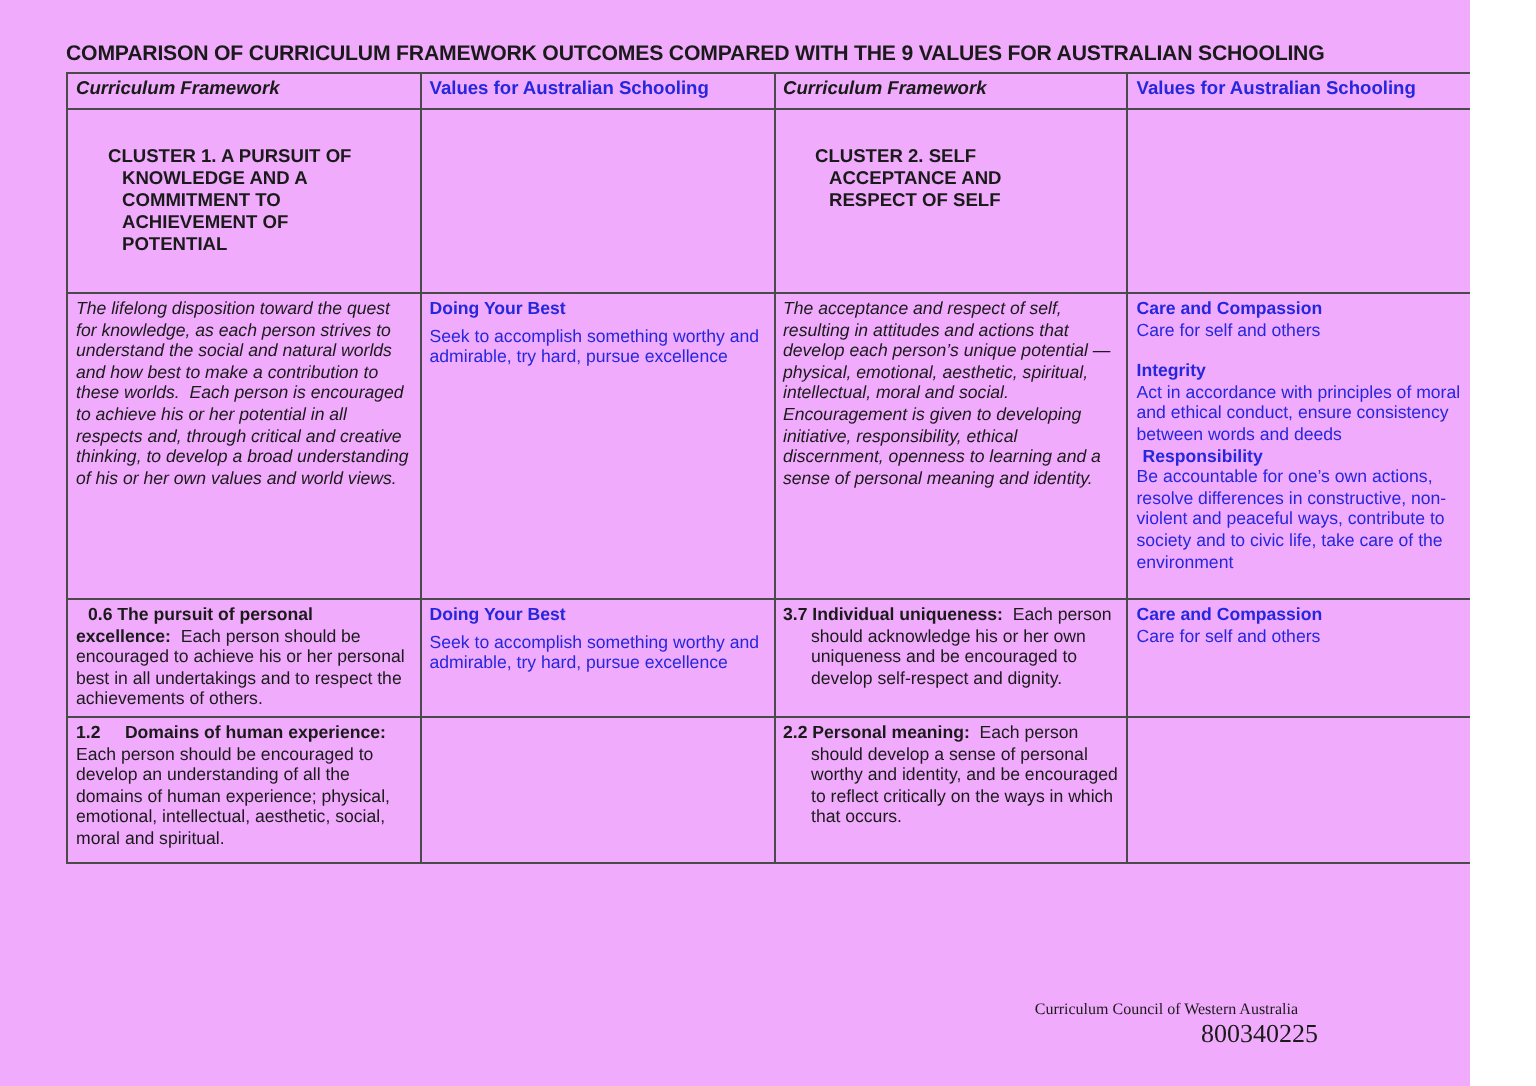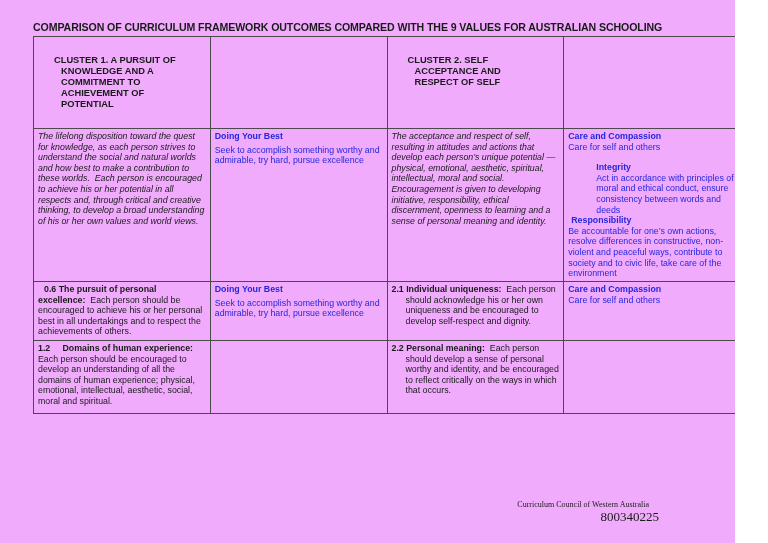--- a/index.html
+++ b/index.html
@@ -55,21 +55,21 @@
   tr.r12 td { height: 68px; margin-left: 44px; }
   .ital, .para { margin: 0; white-space: pre-wrap; }
   .ital { font-style: italic; }
   .para .b { font-weight: bold; }
   .indent-first { text-indent: 6px; }
   .hang14 { padding-left: 14px; text-indent: -14px; }
   .vblock { color: #2626dd; }
   .vname { font-weight: bold; white-space: pre-wrap; }
   .vdesc { white-space: pre-wrap; }
   .gap-name .vname { margin-bottom: 3px; }
-  .gap-top { margin-top: 10px; margin-left: 28px; }
+  .gap-top { margin-top: 10px; }
   .sp-left .vname { padding-left: 3px; }
   .footer {
     position: absolute;
     right: 76px;
     top: 500px;
     text-align: right;
     font-family: "Liberation Serif", serif;
   }
   .footer .org { font-size: 8px; padding-right: 10px; color: #1a1a1a; }
   .footer .num { font-size: 13px; margin-top: 0px; color: #1a1a1a; }
@@ -82,20 +82,34 @@
   <div class="doc-title">COMPARISON OF CURRICULUM FRAMEWORK OUTCOMES COMPARED WITH THE 9 VALUES FOR AUSTRALIAN SCHOOLING</div>
 
   <table class="cmp">
     <colgroup>
       <col style="width:25%">
         <col style="width:25%">
         <col style="width:25%">
         <col style="width:25%">
     </colgroup>
     <tbody>
+      <tr class="head-row">
+        <td>
+          <span class="cf-head">Curriculum Framework</span>
+        </td>
+        <td>
+          <span class="val-head">Values for Australian Schooling</span>
+        </td>
+        <td>
+          <span class="cf-head">Curriculum Framework</span>
+        </td>
+        <td>
+          <span class="val-head">Values for Australian Schooling</span>
+        </td>
+      </tr>
 
       <tr class="cluster-row">
         <td>
           <p class="cluster">CLUSTER 1. A PURSUIT OF KNOWLEDGE AND A COMMITMENT TO ACHIEVEMENT OF POTENTIAL</p>
         </td>
         <td></td>
         <td>
           <p class="cluster">CLUSTER 2. SELF ACCEPTANCE AND RESPECT OF SELF</p>
         </td>
         <td></td>
@@ -134,21 +148,21 @@
         <td>
           <p class="para indent-first"><span class="b">0.6 The pursuit of personal excellence:</span><span>  Each person should be encouraged to achieve his or her personal best in all undertakings and to respect the achievements of others.</span></p>
         </td>
         <td>
           <div class="vblock gap-name">
             <div class="vname">Doing Your Best</div>
             <div class="vdesc">Seek to accomplish something worthy and admirable, try hard, pursue excellence</div>
           </div>
         </td>
         <td>
-          <p class="para hang14"><span class="b">2.1 Individual uniqueness:</span><span>  Each person should acknowledge his or her own uniqueness and be encouraged to develop self-respect and dignity.</span></p>
+          <p class="para hang14"><span class="b">3.7 Individual uniqueness:</span><span>  Each person should acknowledge his or her own uniqueness and be encouraged to develop self-respect and dignity.</span></p>
         </td>
         <td>
           <div class="vblock">
             <div class="vname">Care and Compassion</div>
             <div class="vdesc">Care for self and others</div>
           </div>
         </td>
       </tr>
 
       <tr class="r12">

